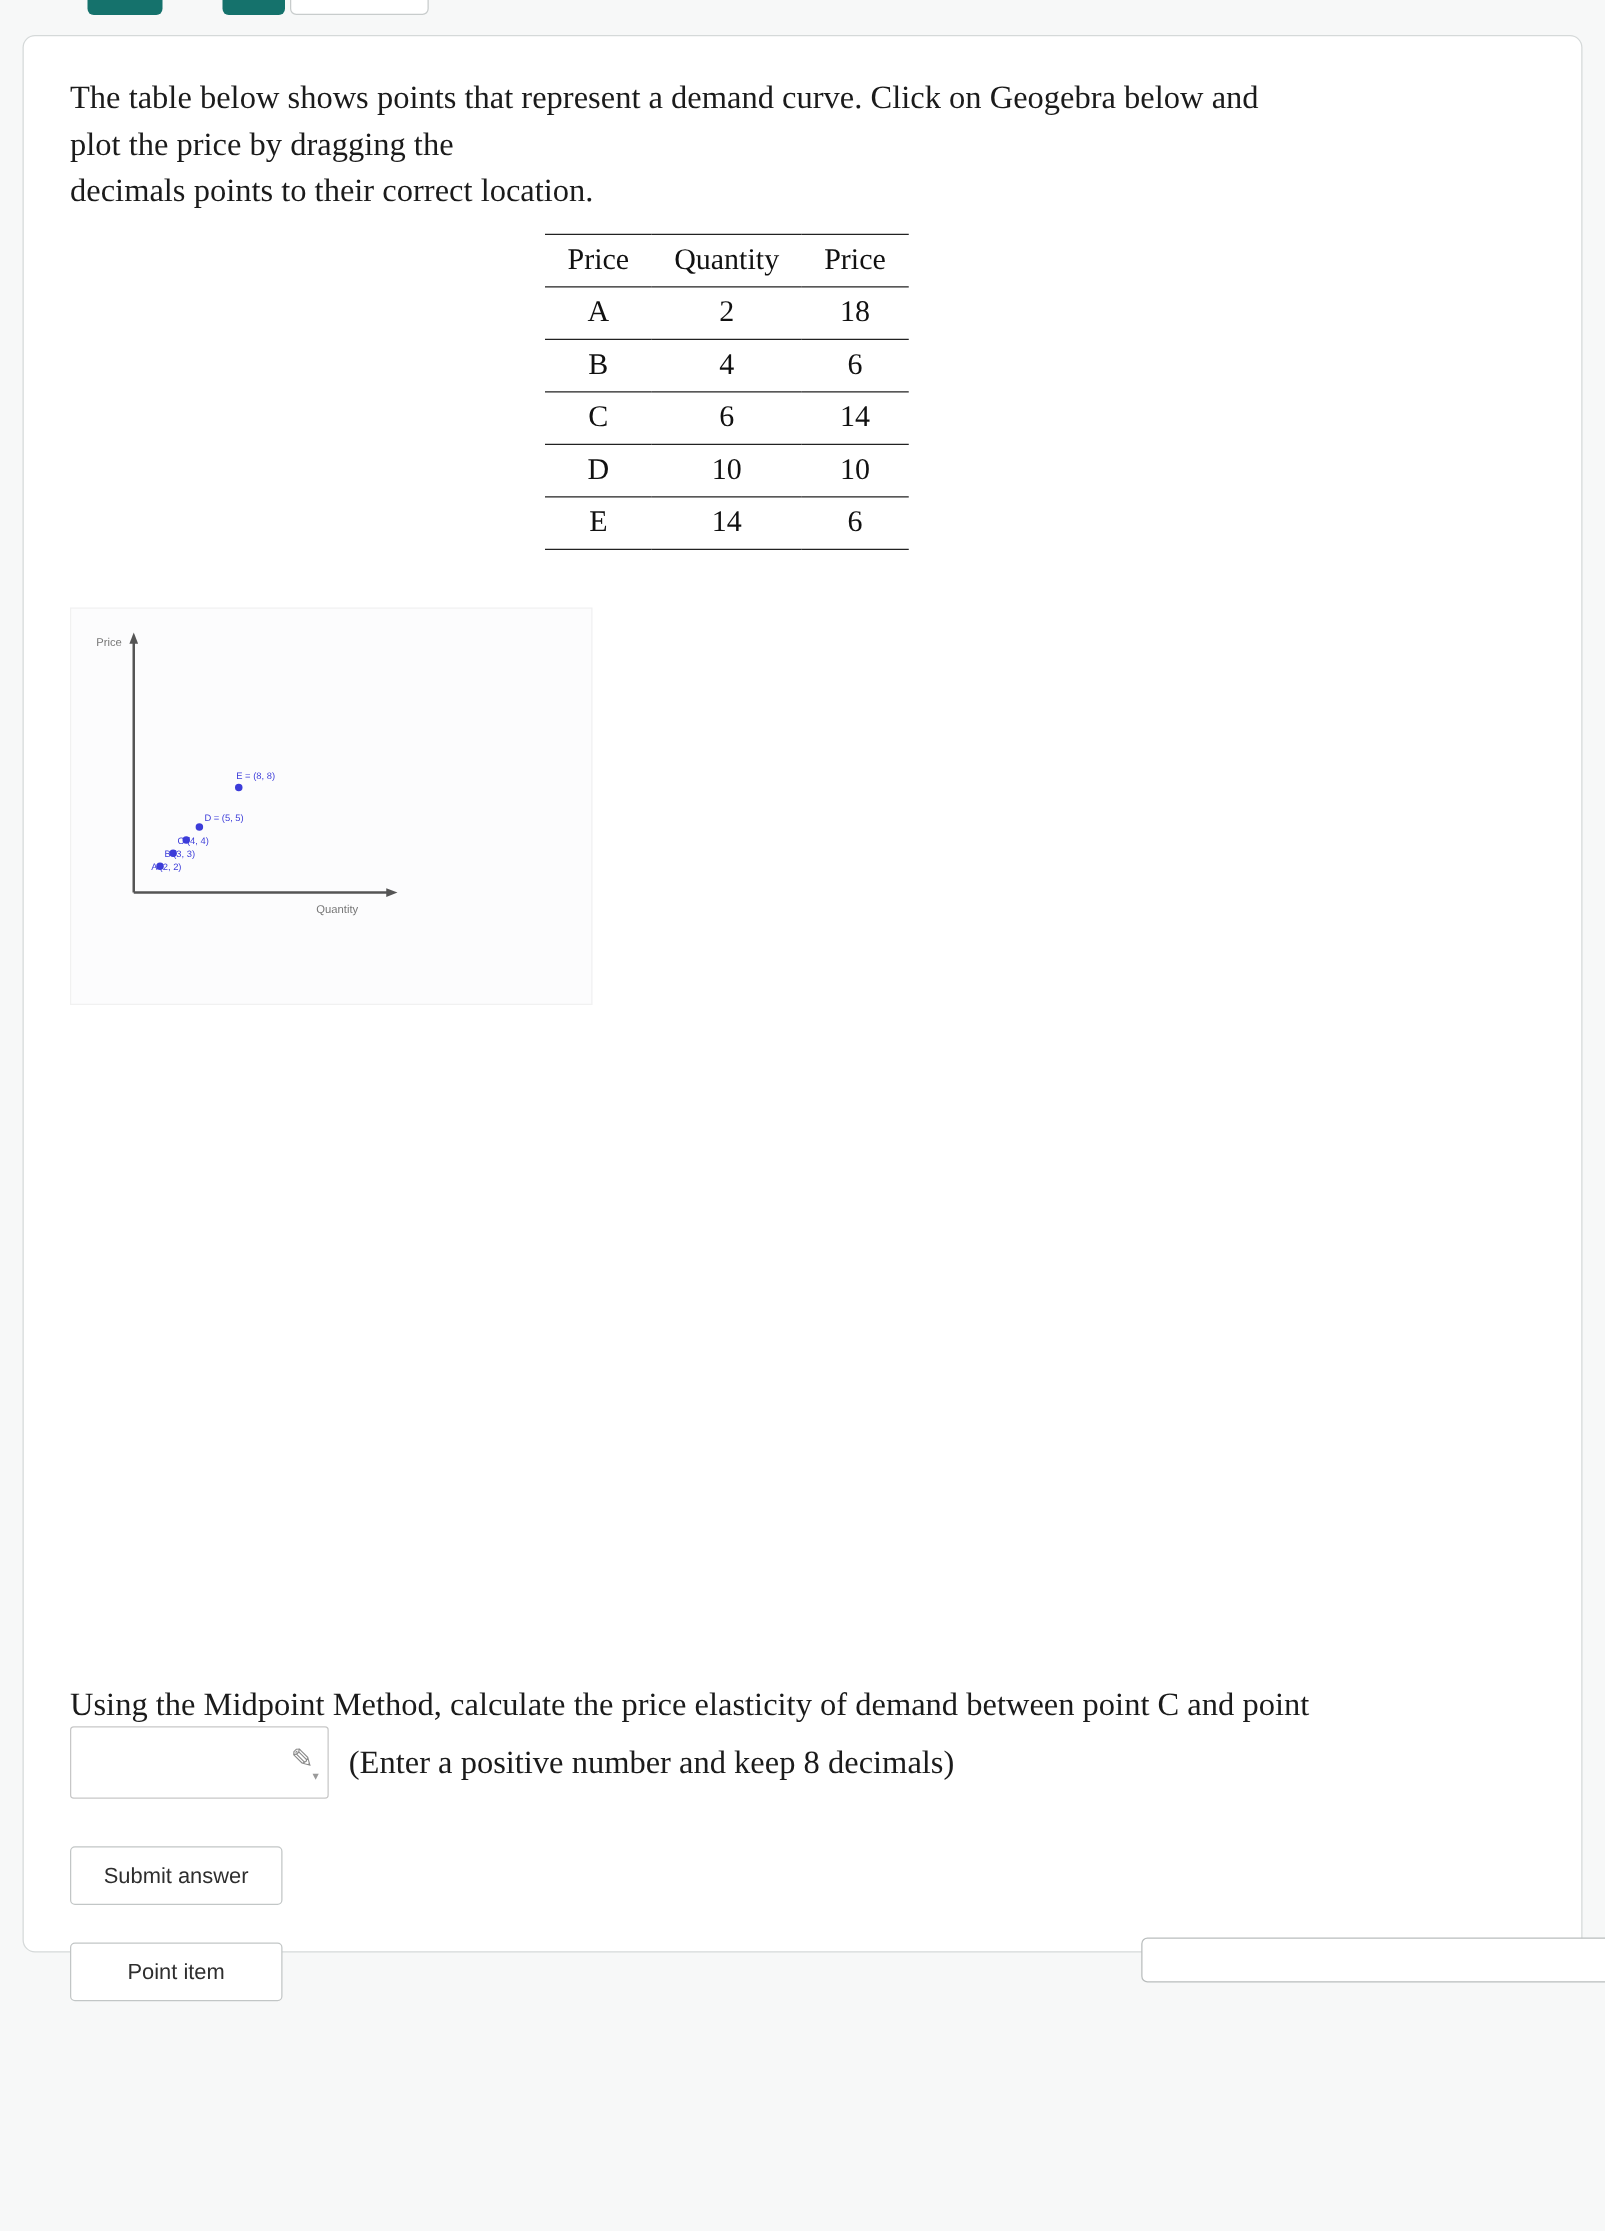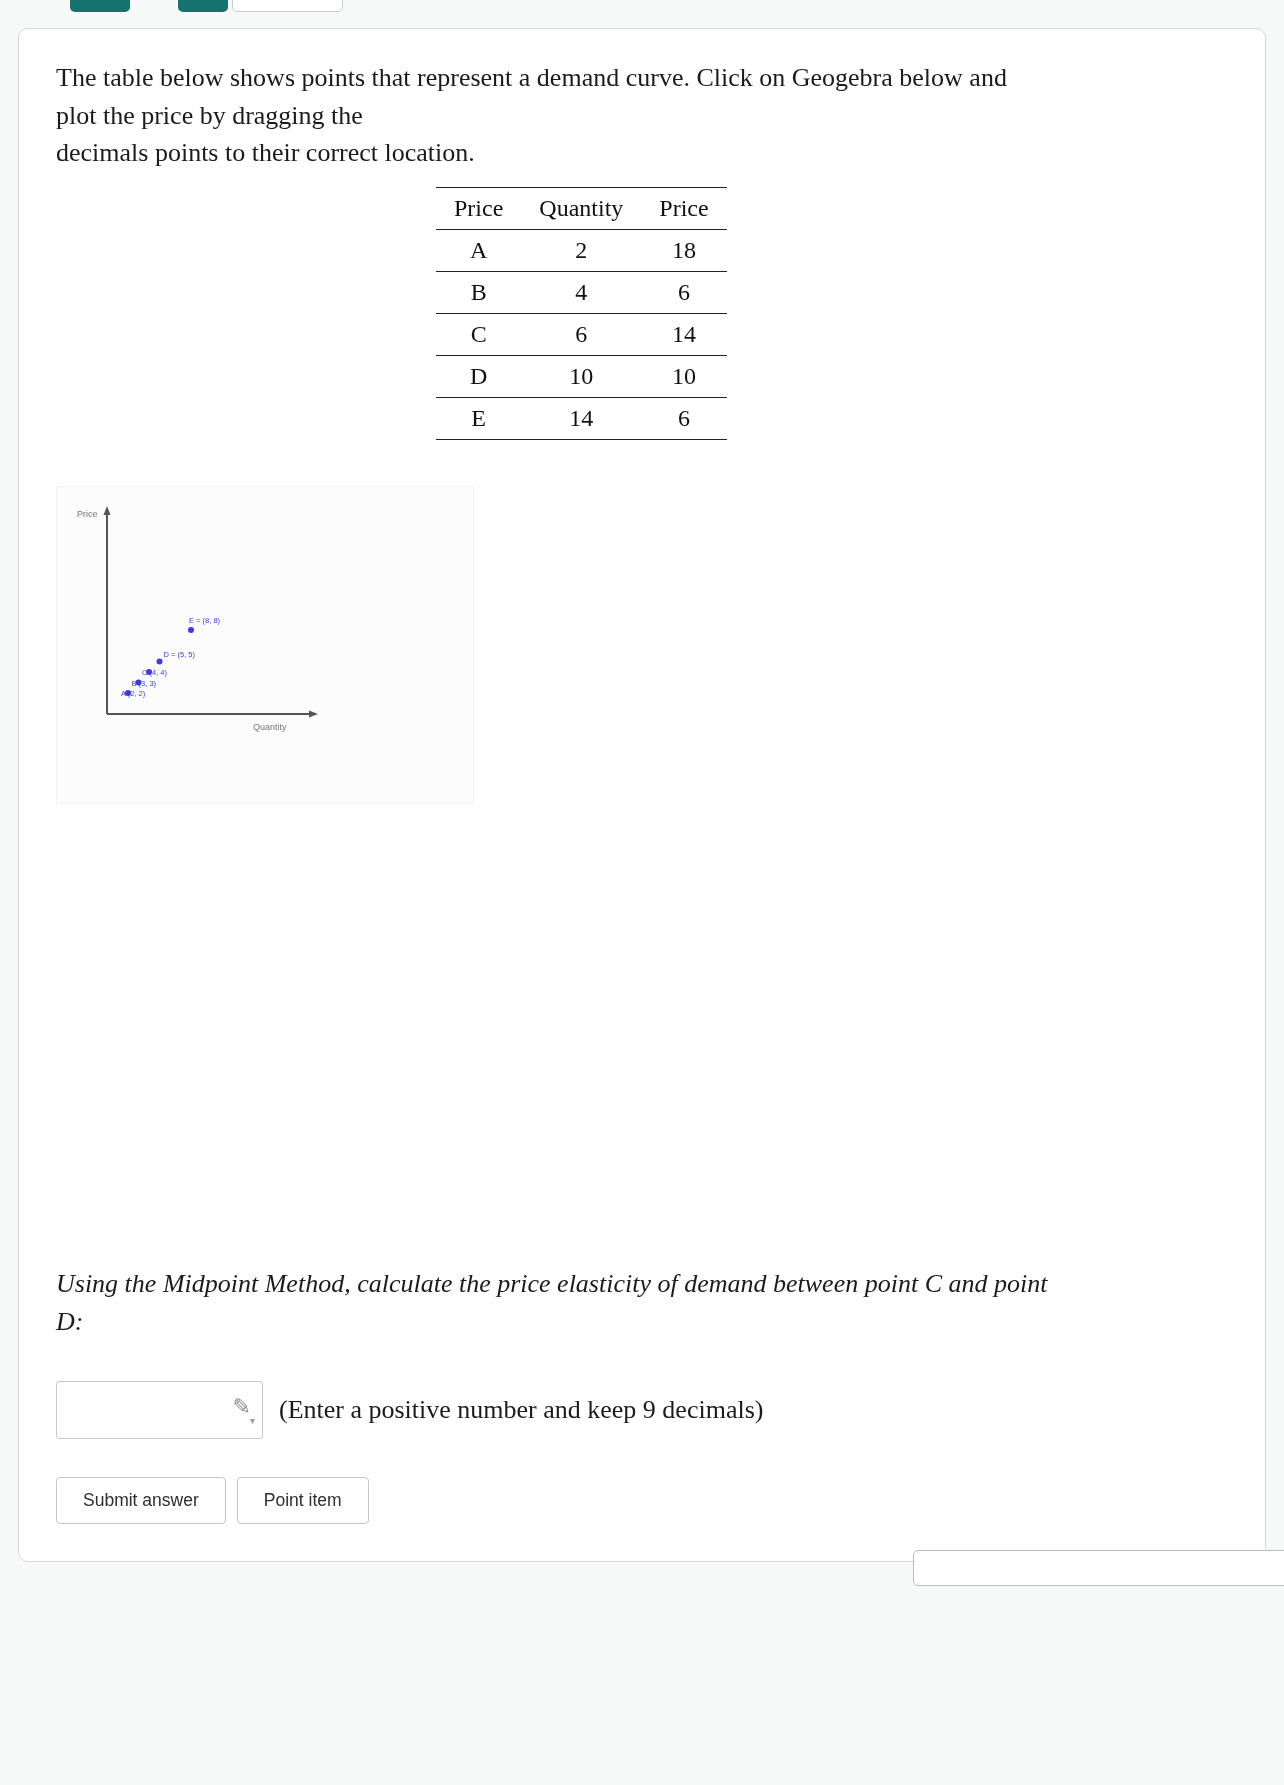--- a/index.html
+++ b/index.html
@@ -46,40 +46,40 @@
   .graph-box {
     position:absolute; left:37px; top:457px;
     width:418px; height:318px;
     background:#fcfcfd;
     border:1px solid #f1f1f1;
   }
   .graph-box svg { display:block; }
   .axis-label { fill:#777; font-family:"Liberation Sans", sans-serif; font-size:9px; }
 
   .elasticity-text {
-    position:absolute; left:37px; top:1236px;
-    font-size:26px; line-height:1.45; color:#1b1b1b;font-style:italic;
+    position:absolute; left:37px; top:1316px;
+    font-size:26px; line-height:1.45; color:#1b1b1b;
   }
 
   .answer-row {
     position:absolute; left:37px; top:1352px;
     display:flex; align-items:center;
   }
   .answer-input-wrap { position:relative; width:207px; height:58px; }
   .answer-input-wrap input {
     width:100%; height:100%;
     border:1px solid #c7c7c7; border-radius:3px;
     font-size:24px; font-family:"Liberation Serif", serif;
     padding:0 44px 0 12px; color:#222; background:#fff;
   }
   .pencil { position:absolute; right:12px; top:13px; font-size:22px; color:#8a8a8a; }
   .pencil-caret { position:absolute; right:8px; top:34px; font-size:10px; color:#9a9a9a; }
   .hint { margin-left:16px; font-size:26px; color:#1b1b1b; }
 
-  .actions { position:absolute; left:37px; top:1448px; display:flex; gap:11px; }
+  .actions { position:absolute; left:37px; top:1448px; display:flex; gap:30px;flex-direction:column; }
   .btn {
     font-family:"Liberation Sans", sans-serif;
     font-size:17.5px; color:#2e2e2e;
     background:#fff; border:1px solid #c2c6c6; border-radius:4px;
     padding:12px 26px; cursor:pointer;
   }
 
   .bottom-partial {
     position:absolute; left:913px; top:1550px;
     width:377px; height:36px;
@@ -170,21 +170,21 @@
     <span>Using the Midpoint Method, calculate the price elasticity of demand between point C and point</span><br>
     <span>D:</span>
   </p>
 
   <div class="answer-row">
     <div class="answer-input-wrap">
       <input type="text" value="" style="">
       <span class="pencil">✎</span>
       <span class="pencil-caret">▾</span>
     </div>
-    <span class="hint">(Enter a positive number and keep 9 decimals)</span>
+    <span class="hint">(Enter a positive number and keep 8 decimals)</span>
   </div>
 
   <div class="actions">
     <button class="btn">Submit answer</button>
     <button class="btn">Point item</button>
   </div>
 
 </div>
 
 <div class="bottom-partial"></div>

